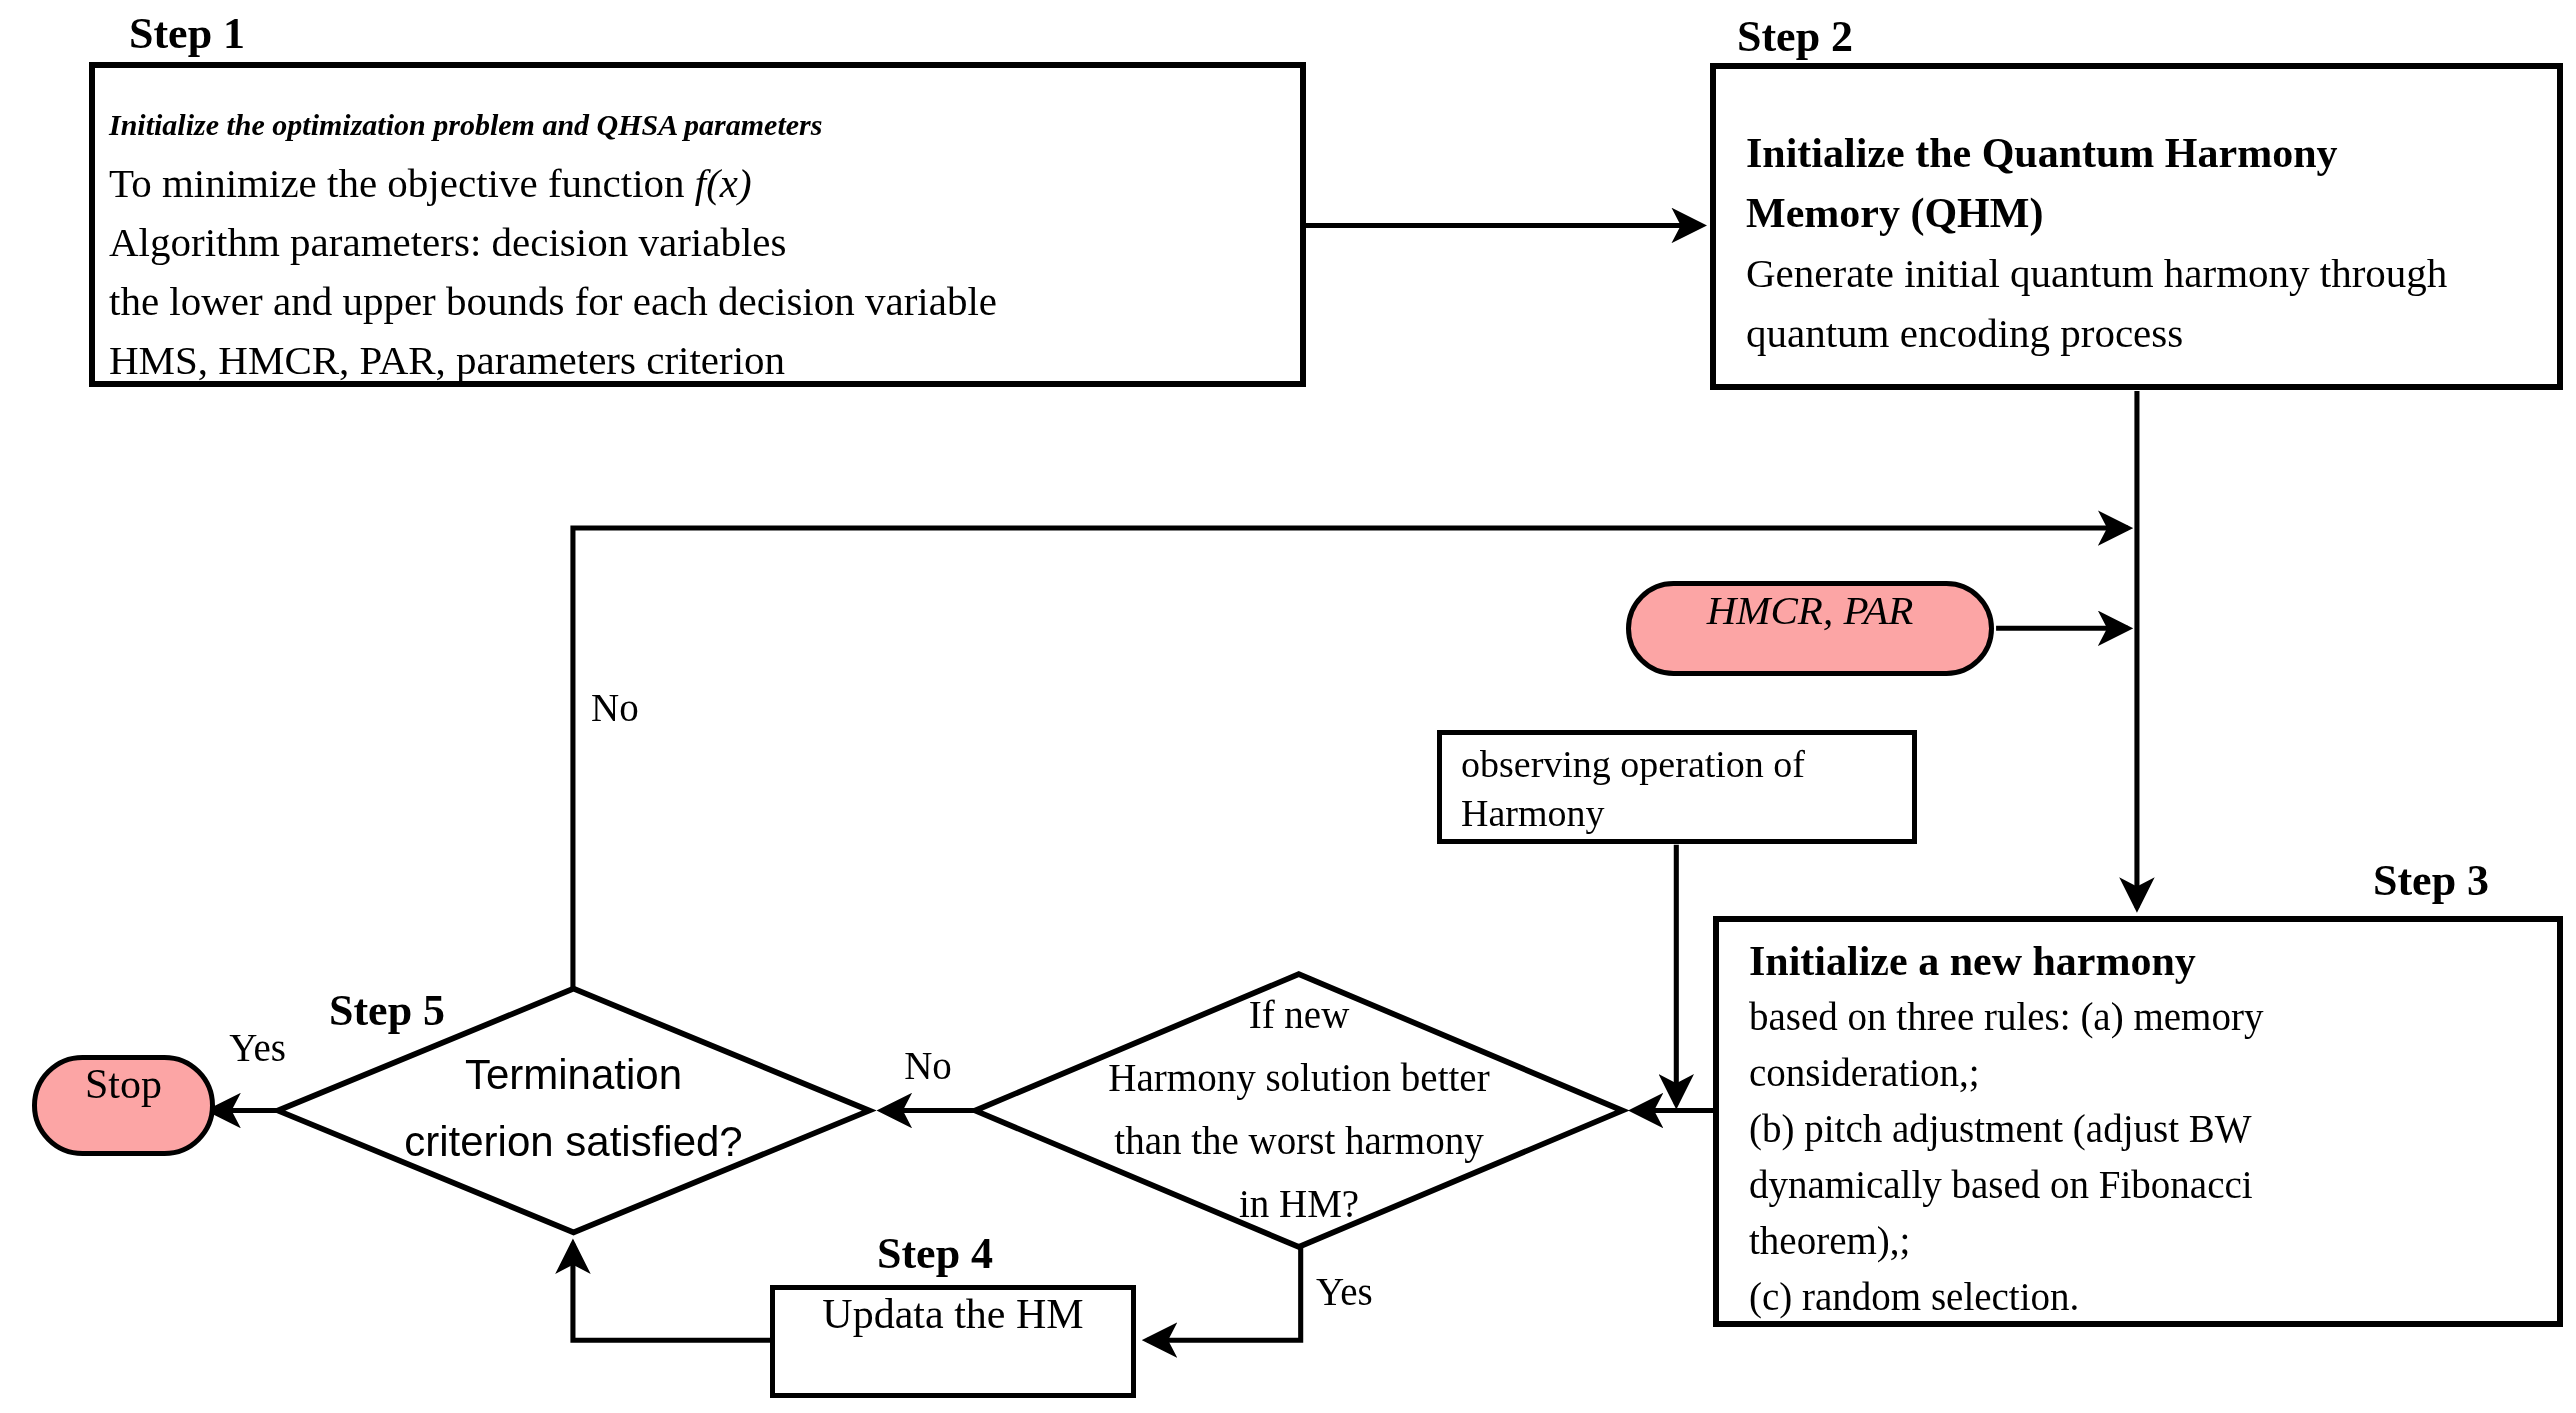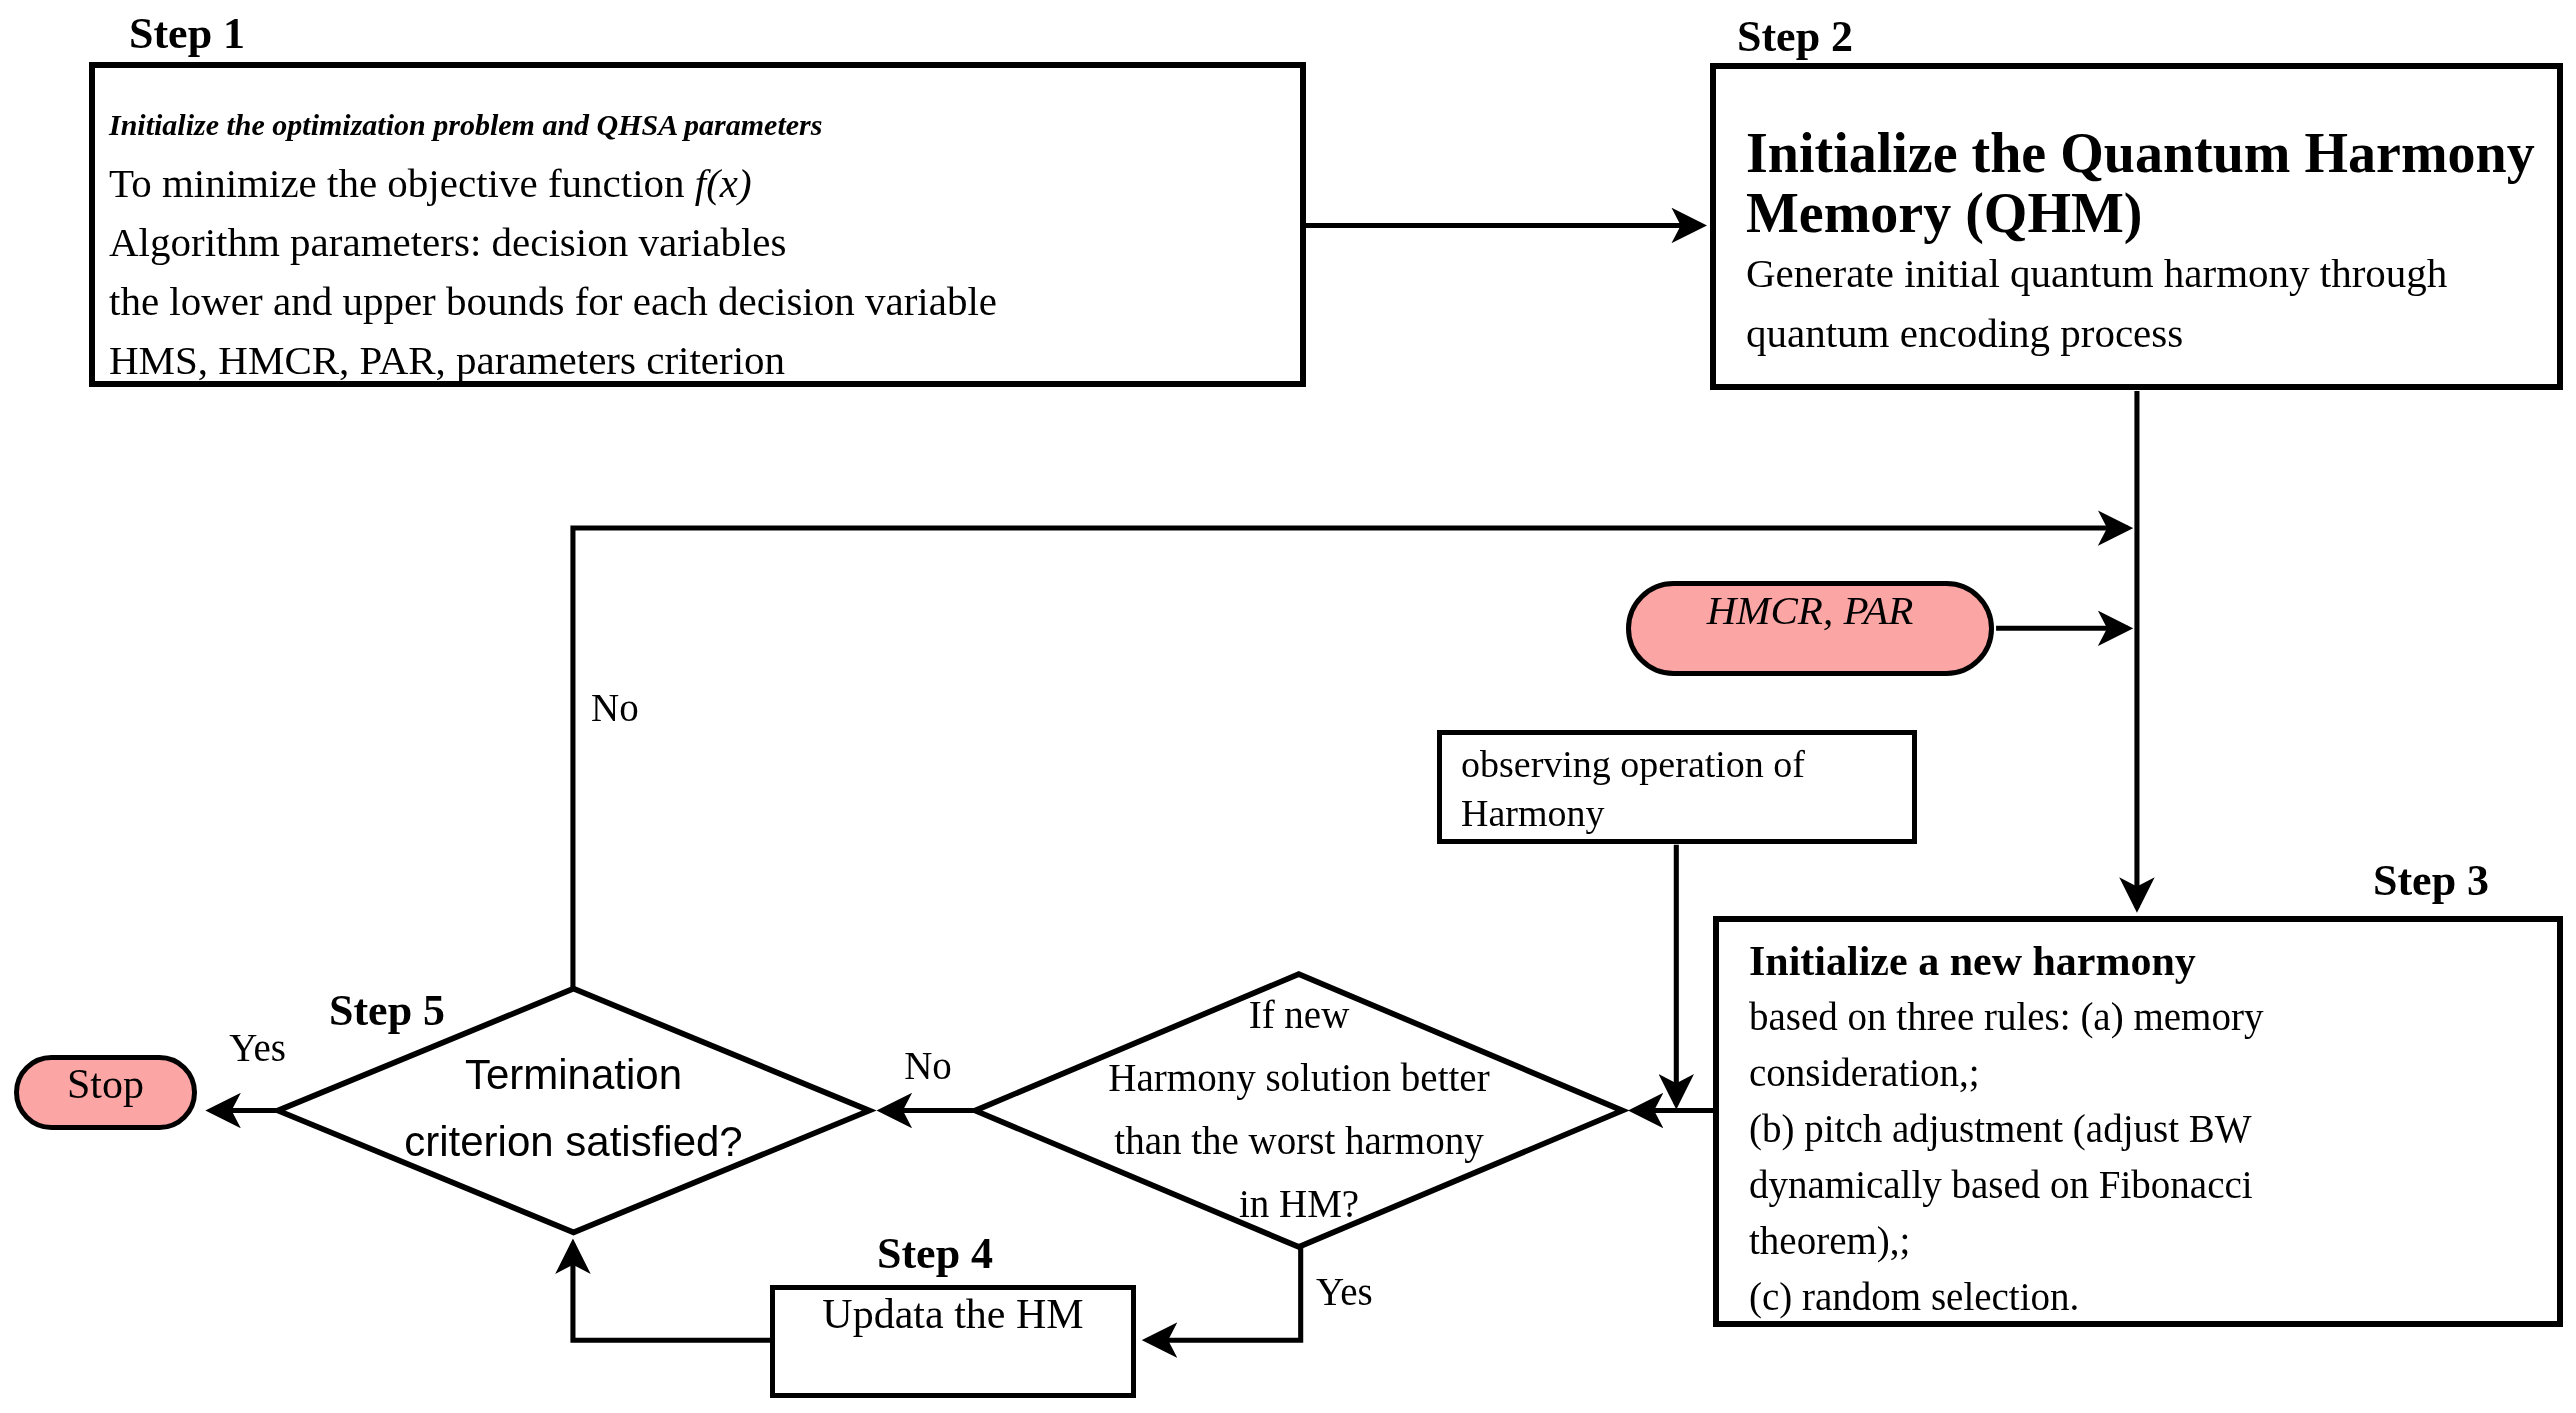--- a/index.html
+++ b/index.html
@@ -16,35 +16,35 @@
   .txt{position:absolute;font-size:41px;white-space:nowrap;}
   .bold{font-weight:bold;}
   .ital{font-style:italic;}
 
   #step1-box{left:89px;top:62px;width:1217px;height:325px;}
   #step1-text{left:109px;top:95px;width:1180px;line-height:59px;font-size:41px;}
   #step1-text .title{font-size:30px;font-style:italic;}
 
   #step2-box{left:1710px;top:63px;width:853px;height:327px;}
   #step2-text{left:1746px;top:123px;width:806px;line-height:60px;font-size:41px;}
-  #step2-text .title{font-size:56px;}
+  #step2-text .title{font-size:42px;}
 
   #params-ellipse{left:1626px;top:581px;width:368px;height:95px;border-radius:51px;
                   font-size:41px;font-style:italic;}
 
   #observe-box{left:1437px;top:730px;width:480px;height:114px;border-width:5px;}
   #observe-text{left:1461px;top:740px;line-height:49px;font-size:38px;}
 
   #step3-box{left:1713px;top:916px;width:850px;height:411px;}
   #step3-text{left:1749px;top:933px;width:799px;line-height:56px;font-size:39px;}
   #step3-text .title{font-size:42px;}
 
   #step4-box{left:770px;top:1285px;width:366px;height:113px;border-width:5.7px;font-size:42px;}
 
-  #stop-stadium{left:14px;top:1055px;width:183px;height:75px;border-radius:51px;font-size:42px;}
+  #stop-stadium{left:32px;top:1055px;width:183px;height:101px;border-radius:51px;font-size:42px;}
 
   #decision-text{left:1045px;top:983px;width:508px;text-align:center;line-height:63px;font-size:39px;}
   #step5-text{left:383px;top:1041px;width:381px;text-align:center;line-height:67px;font-size:42px;
               font-family:"Liberation Sans","DejaVu Sans",sans-serif;}
 
   #step1-label{left:129px;top:8.2px;}
   #step2-label{left:1737px;top:11.4px;}
   #step3-label{left:2373px;top:855px;}
   #step4-label{left:877px;top:1228px;}
   #step5-label{left:329px;top:985px;}

